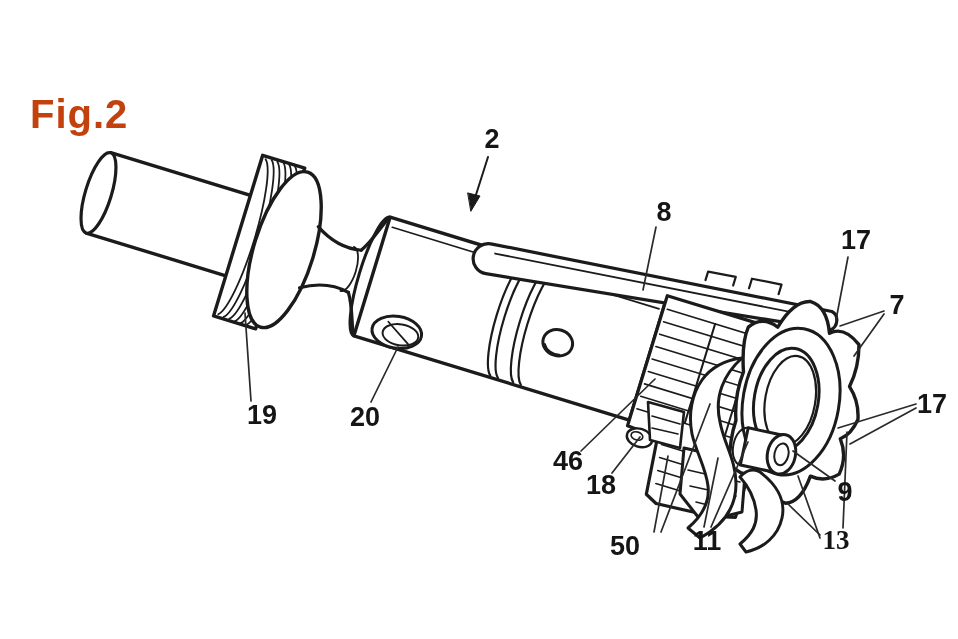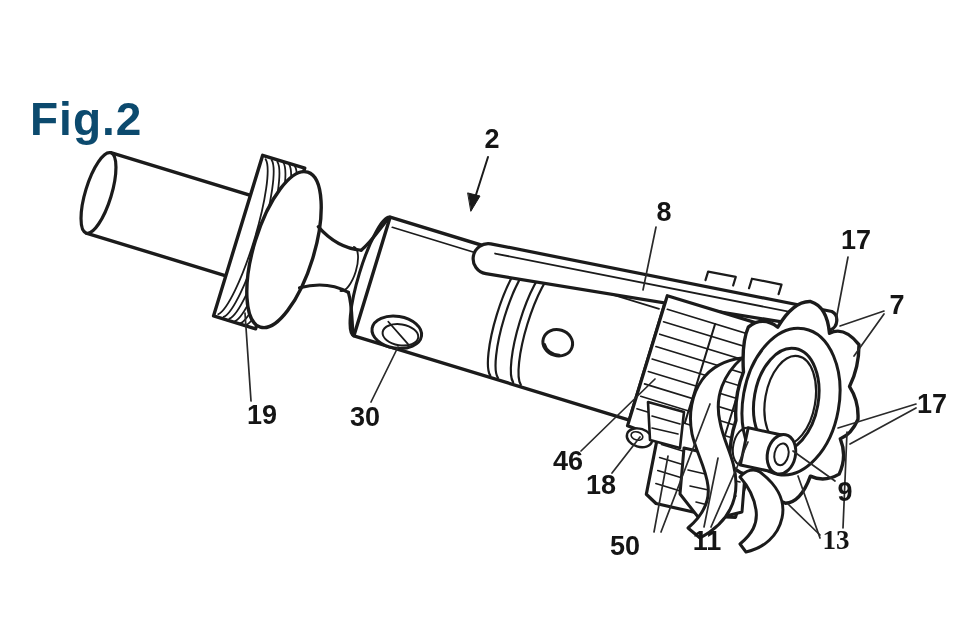--- a/index.html
+++ b/index.html
@@ -3,21 +3,21 @@
 <meta charset="utf-8">
 <style>
   html,body{margin:0;padding:0;background:#e8e8e8;}
   .stage{
     position:relative;width:958px;height:639px;background:#ffffff;
     overflow:hidden;font-family:"Liberation Sans", sans-serif;
   }
   .stage svg{position:absolute;left:0;top:0;}
   .fig-label{
     position:absolute;left:30px;top:92px;
-    font-size:46px;font-weight:700;color:#0c4a6e;letter-spacing:1px;
+    font-size:40px;font-weight:700;color:#c2410c;letter-spacing:1px;
   }
   .ref-label{
     position:absolute;transform:translate(-50%,-50%);
     font-size:27px;font-weight:700;color:#151515;line-height:1;
     white-space:nowrap;
   }
 </style>
 </head>
 <body>
 
@@ -183,15 +183,15 @@
       <span class="ref-label" style="left: 856px; top: 240px;">17</span>
       <span class="ref-label" style="left: 897px; top: 305px;">7</span>
       <span class="ref-label" style="left: 932px; top: 404px;">17</span>
       <span class="ref-label" style="left: 845px; top: 492px;">9</span>
       <span class="ref-label" style="left: 836px; top: 540px; font-family: Liberation Serif, serif;">13</span>
       <span class="ref-label" style="left: 707px; top: 541px;">11</span>
       <span class="ref-label" style="left: 625px; top: 546px; text-align: center;">50</span>
       <span class="ref-label" style="left: 601px; top: 485px;">18</span>
       <span class="ref-label" style="left: 568px; top: 461px;">46</span>
       <span class="ref-label" style="left: 254px; top: 415px; margin-left: 8px;">19</span>
-      <span class="ref-label" style="left: 365px; top: 417px;">30</span>
+      <span class="ref-label" style="left: 365px; top: 417px;">20</span>
     </div>
 </div>
 
 </body></html>

